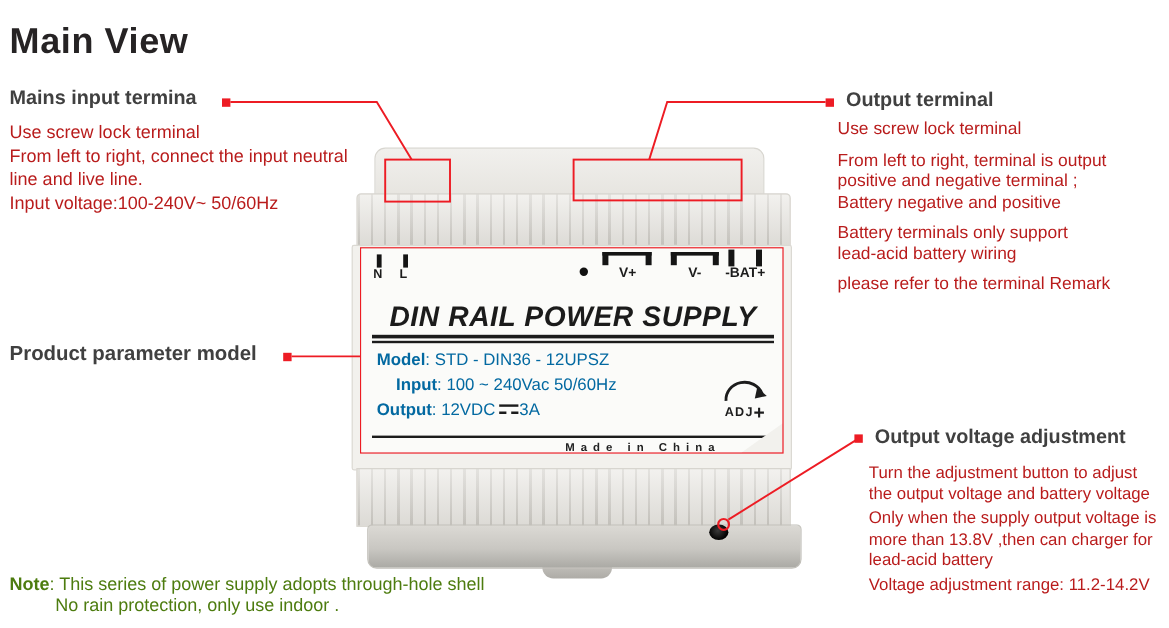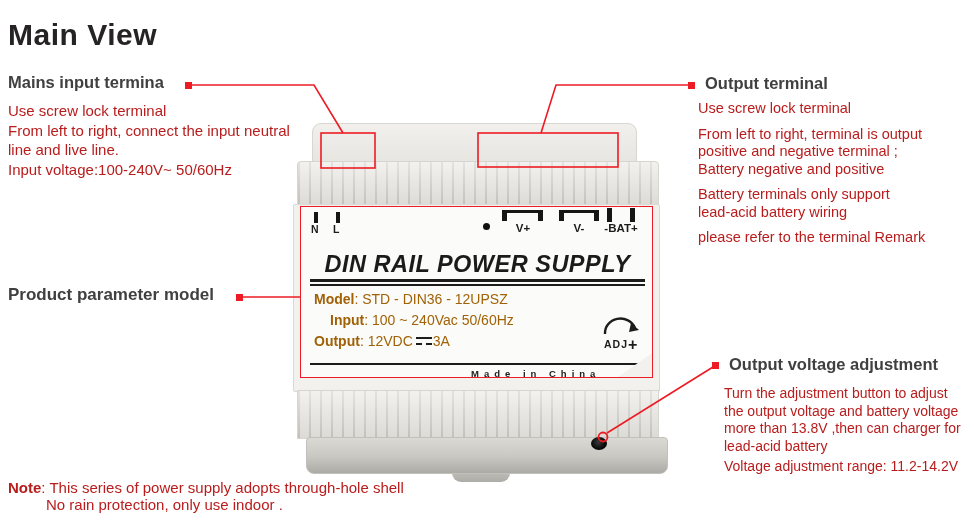--- a/index.html
+++ b/index.html
@@ -9,21 +9,21 @@
 
   
   .page-title{font-size:30px;font-weight:bold;letter-spacing:.5px;color:#262324;margin-top:10px;}
   .heading{font-size:16.5px;font-weight:bold;color:#404040;}
   .pink{color:#b91c1c;}
   .pink-lg{font-size:15px;line-height:19.5px;}
   .pink-md{font-size:14.5px;line-height:17.5px;}
   .pink-sm{font-size:14px;line-height:17.5px;}
   .gap{margin-top:8px;}
   .gap-sm{margin-top:3px;}
-  .note-red{color:#b91c1c;font-size:15px;line-height:17px;}
+  .note-red{color:#4d7c0f;font-size:15px;line-height:17px;}
   .note-red b{font-weight:bold;}
 
   
   .top-block{left:312px;top:123px;width:325px;height:44px;
       background:linear-gradient(#f1f0ed,#e6e4df);border:1px solid #d8d6d0;
       border-radius:9px 9px 2px 2px;box-sizing:border-box;}
   .ribs{background-color:#e8e6e1;
       background-image:linear-gradient(rgba(255,255,255,.45),rgba(0,0,0,.05)),
       repeating-linear-gradient(90deg,rgba(110,105,95,.22) 0 2px,rgba(255,255,255,0) 2px 11px);
       border:1px solid #d7d5cf;box-sizing:border-box;}
@@ -57,21 +57,21 @@
   .bracket{position:absolute;top:3px;height:11px;box-sizing:border-box;
       border-top:3px solid #151515;border-left:5px solid #151515;border-right:5px solid #151515;}
   .bat-bar{position:absolute;top:1px;width:5px;height:14px;background:#151515;}
   .term-label{position:absolute;top:15px;text-align:center;font-size:11.5px;font-weight:600;color:#1c1c1c;}
   .label-title{position:absolute;left:10px;top:44px;width:333px;text-align:center;
       font-size:23.5px;line-height:26px;font-weight:bold;font-style:italic;
       letter-spacing:.5px;color:#1b1b1b;white-space:nowrap;}
   .rule-double{position:absolute;left:9px;top:72px;width:335px;height:7px;box-sizing:border-box;
       border-top:3px solid #1c1c1c;border-bottom:2px solid #1c1c1c;}
   .rule-single{position:absolute;left:9px;top:156px;width:335px;border-top:2.5px solid #1c1c1c;}
-  .spec-row{position:absolute;left:13px;font-size:14px;color:#a16207;white-space:nowrap;}
+  .spec-row{position:absolute;left:13px;font-size:14px;color:#0369a1;white-space:nowrap;}
   .spec-row b{font-weight:bold;}
   .dc-symbol{display:inline-block;width:16px;height:8px;box-sizing:border-box;
       border-top:2px solid #1c1c1c;border-bottom:2px dashed #1c1c1c;
       margin:0 1px 2px 3px;vertical-align:middle;}
   .made-in{position:absolute;left:170px;top:161px;width:160px;font-size:9.5px;font-weight:bold;
       letter-spacing:5px;color:#222;white-space:nowrap;}
   .adj-arc{position:absolute;left:300px;top:106px;}
   .adj-text{position:absolute;left:303px;top:129px;font-size:10.5px;font-weight:bold;
       letter-spacing:1px;color:#1c1c1c;}
   .adj-plus{font-size:16px;font-weight:bold;letter-spacing:0;vertical-align:-2px;}
@@ -106,20 +106,21 @@
   </div>
 
   <div class="abs heading" style="left:8px;top:284px;font-size:17px;line-height:22px;">
     <div>Product parameter model</div>
   </div>
 
   <div class="abs heading" style="left:729px;top:355px;">Output voltage adjustment</div>
   <div class="abs pink pink-sm" style="left:724px;top:385px;width:240px;">
     <div>Turn the adjustment button to adjust</div>
     <div>the output voltage and battery voltage</div>
+    <div class="gap-sm">Only when the supply output voltage is</div>
     <div>more than 13.8V ,then can charger for</div>
     <div>lead-acid battery</div>
     <div class="gap-sm">Voltage adjustment range: 11.2-14.2V</div>
   </div>
 
   <div class="abs note-red" style="left:8px;top:479px;">
     <div><b>Note</b><span>: This series of power supply adopts through-hole shell</span></div>
     <div style="margin-left:38px;">No rain protection, only use indoor .</div>
   </div>
 

